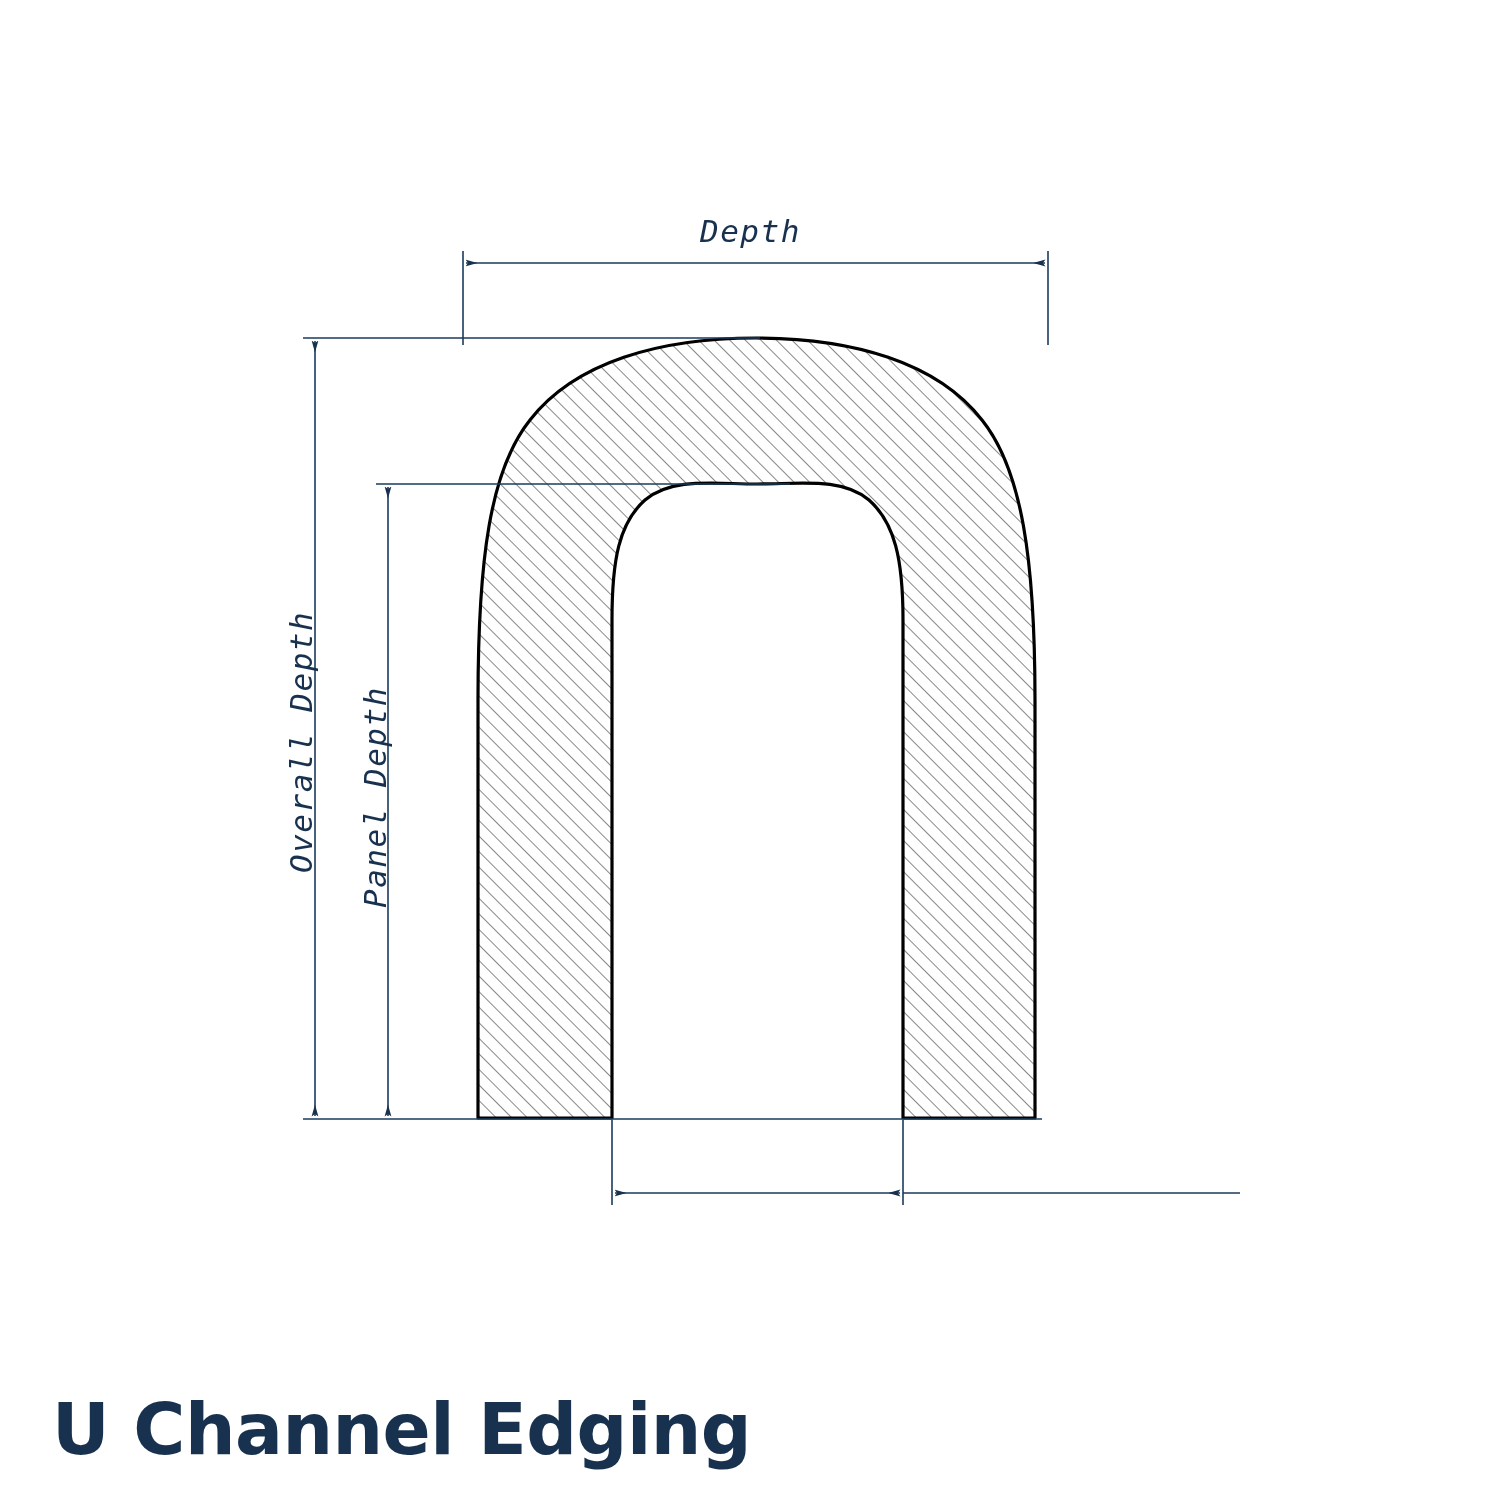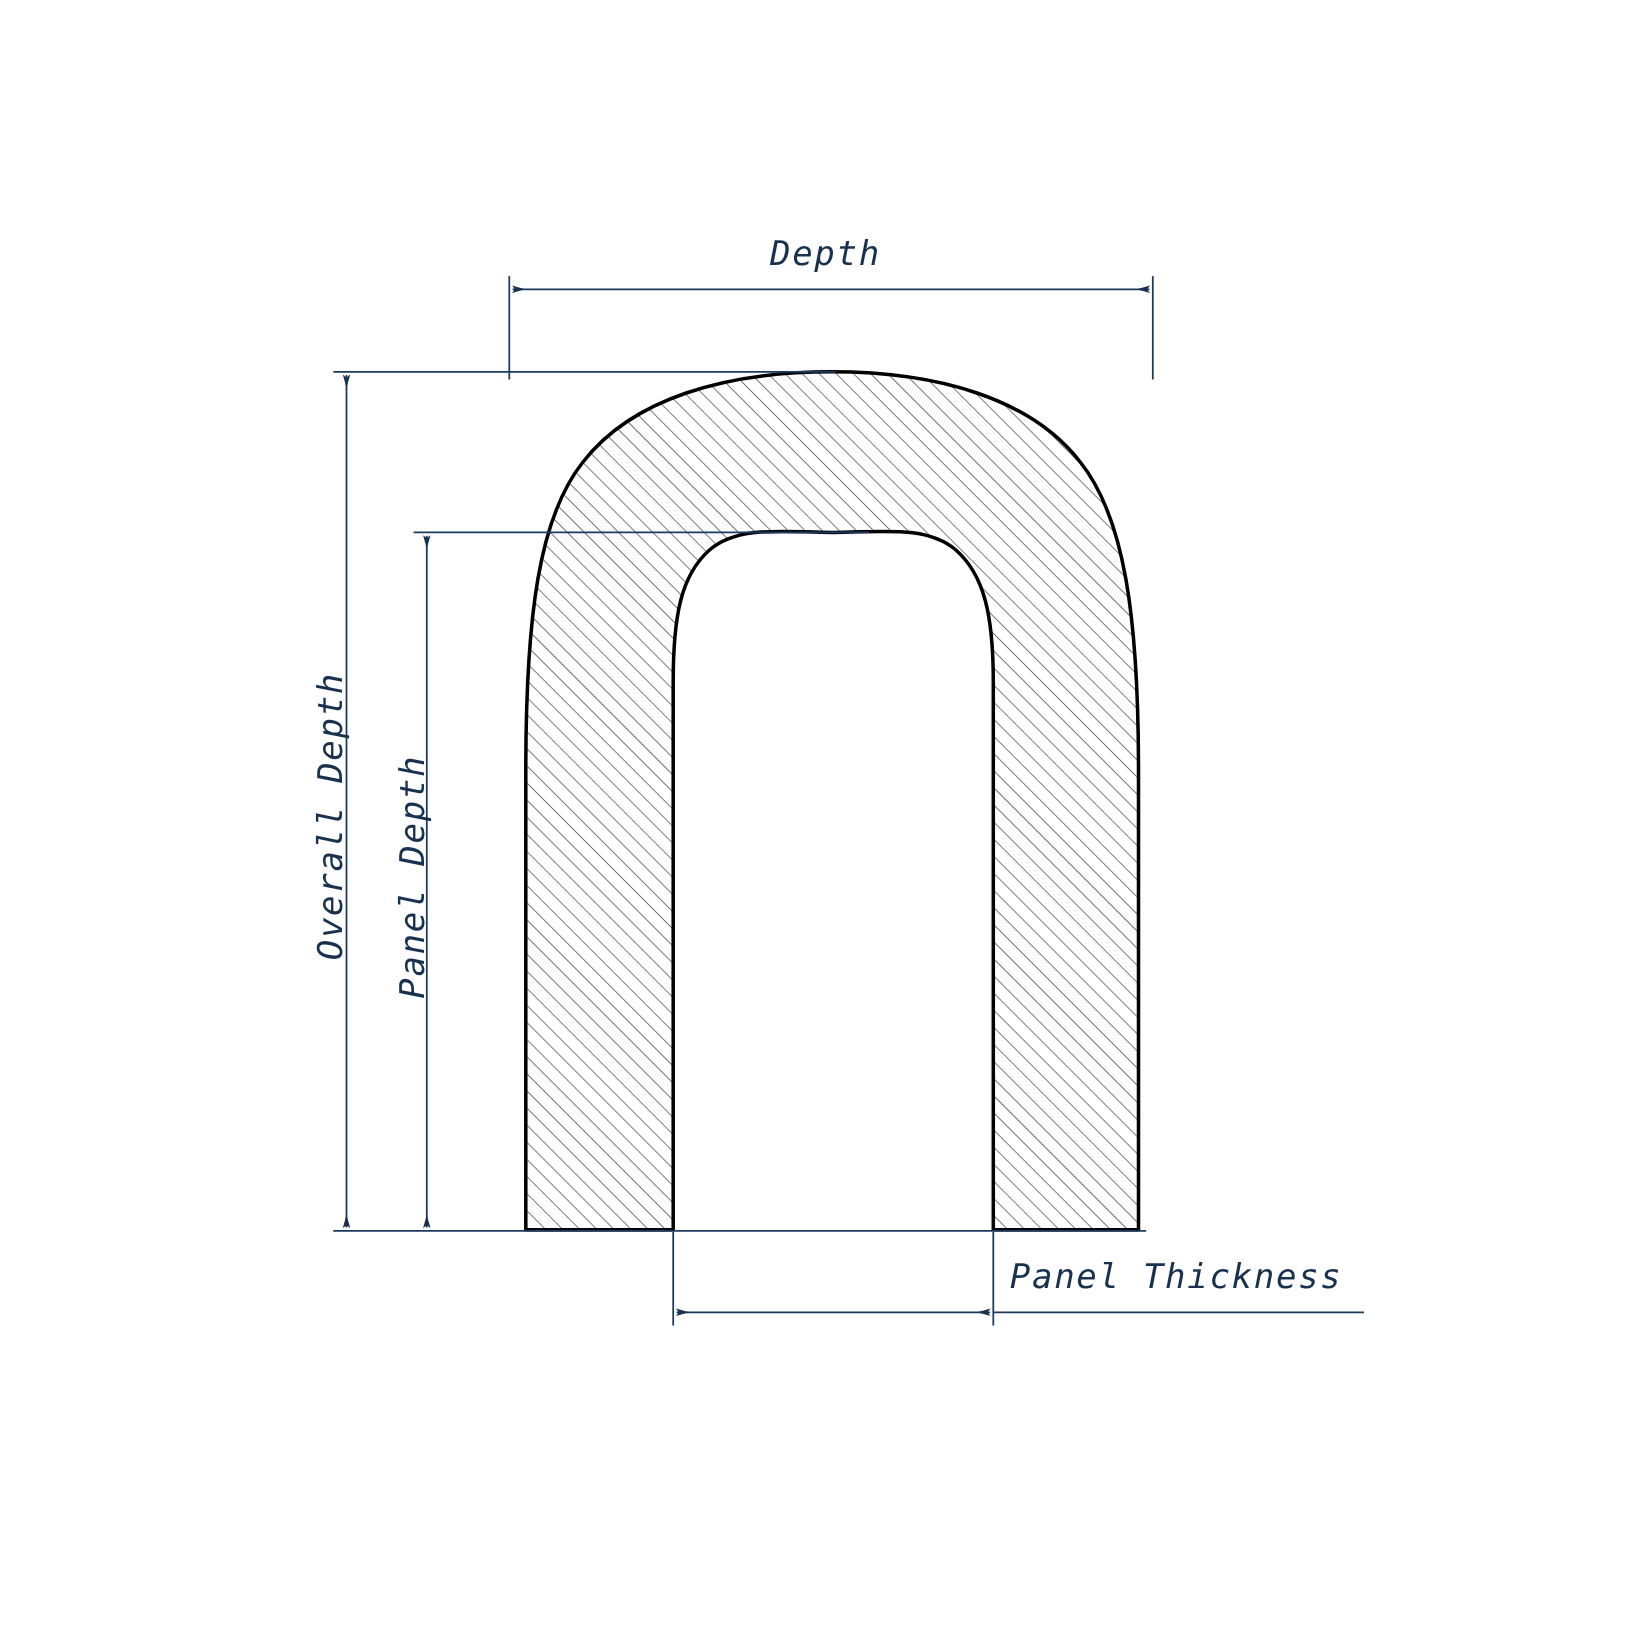--- a/index.html
+++ b/index.html
@@ -131,16 +131,16 @@
       <line x1="903" y1="1193" x2="1240" y2="1193" stroke="#1b3a5c" stroke-width="1.6"></line>
     </g>
   </svg>
 
   <div class="dim-label" id="label-width">Depth</div>
 
   <div class="dim-label" id="label-overall-depth">Overall Depth</div>
 
   <div class="dim-label" id="label-panel-depth">Panel Depth</div>
 
-  <div class="dim-label" id="label-panel-thickness">Panel Thickness</div>
 
+  <div id="title">U Channel Edging</div>
 
 </div>
 
 </body></html>

